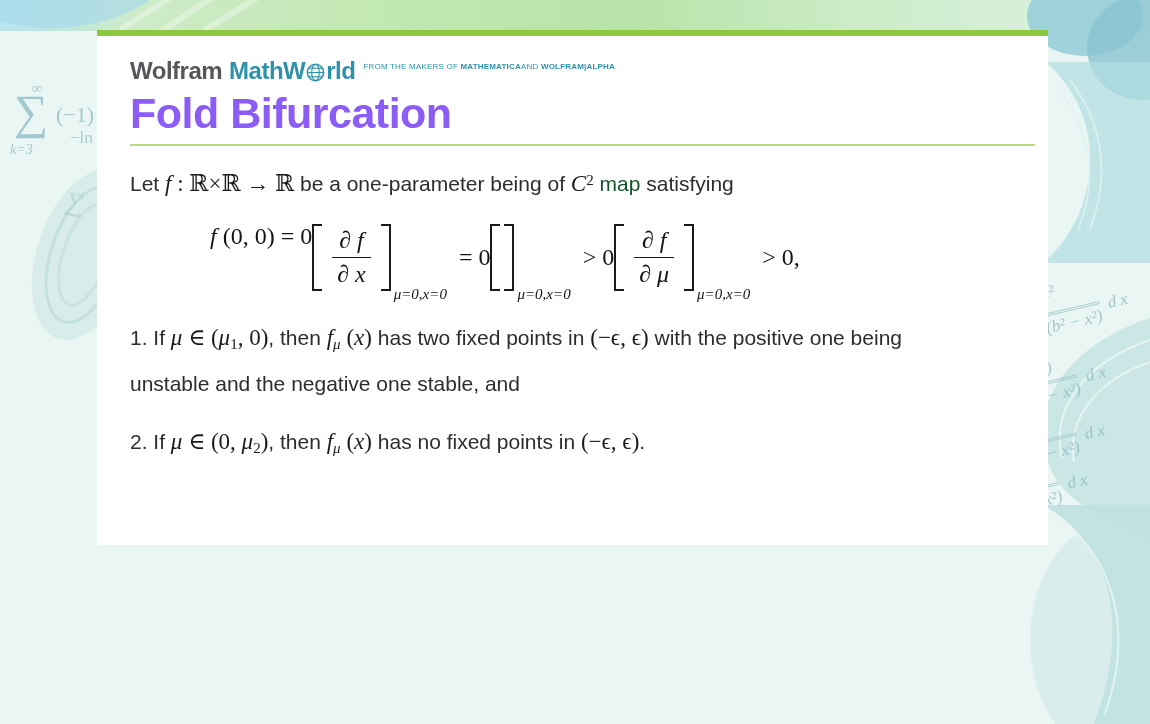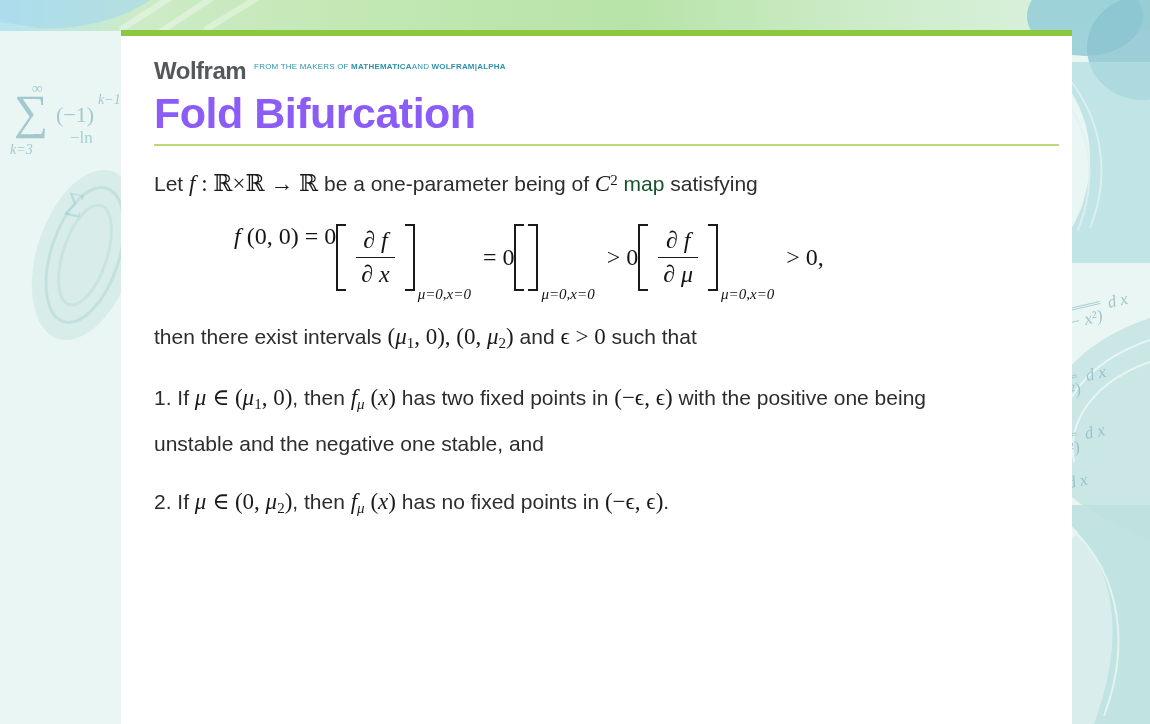--- a/index.html
+++ b/index.html
@@ -19,22 +19,22 @@
   .bg-sig2{left:66px;top:188px;font-size:26px;opacity:.45;transform:rotate(14deg);}
   
   .bg-frag{display:flex;align-items:flex-start;transform:rotate(-13deg);transform-origin:left top;
            font-style:italic;font-size:17px;opacity:.8;color:#8fbac4;white-space:nowrap;}
   .bg-frag .ov{border-top:3px double #9cc4cc;padding-top:2px;}
   .bg-frag .dx{margin-left:8px;transform:translateY(-6px);display:inline-block;}
   .f1{left:1039px;top:284px;} .f2{left:1043px;top:314px;} .f3{left:1039px;top:360px;}
   .f4{left:1035px;top:384px;} .f5{left:1043px;top:440px;} .f6{left:1041px;top:486px;}
 
   
-  .card{position:absolute;left:97px;top:30px;width:951px;height:694px;background:#ffffff;
-        border-top:6px solid #8dc63f;box-sizing:border-box;z-index:2;overflow:hidden;margin-left:24px;}
+  .card{position:absolute;left:97px;top:30px;width:951px;height:515px;background:#ffffff;
+        border-top:6px solid #8dc63f;box-sizing:border-box;z-index:2;overflow:hidden;}
   .content{padding:0 36px 0 33px;}
 
   
   .logo-row{margin-top:21px;display:flex;align-items:flex-start;cursor:pointer;}
   .logo-wolfram{font-size:24px;font-weight:700;color:#54585a;letter-spacing:-0.5px;}
   .logo-mw{font-size:24px;font-weight:700;color:#2e92ab;letter-spacing:-0.5px;margin-left:7px;display:inline-flex;align-items:center;}
   .globe{margin:3px 1px 0 1px;}
   .tagline{margin-left:8px;margin-top:5px;font-size:8px;color:#2e92ab;line-height:1.3;letter-spacing:.2px;display:flex;flex-direction:row;}
   .tagline b{font-weight:700;}
 
@@ -146,20 +146,31 @@
   <div class="bg-text bg-frag f6">
     <span class="ov">x²)</span>
     <span class="dx">d x</span>
   </div>
 
   <div class="card">
     <div class="content">
 
       <div class="logo-row">
         <span class="logo-wolfram">Wolfram</span>
+        <span class="logo-mw">
+            <span>MathW</span>
+            <svg class="globe" width="19" height="19" viewBox="0 0 20 20">
+              <circle cx="10" cy="10" r="8.6" fill="#ffffff" stroke="#2e92ab" stroke-width="1.6"></circle>
+              <ellipse cx="10" cy="10" rx="4" ry="8.6" fill="none" stroke="#2e92ab" stroke-width="1.2"></ellipse>
+              <line x1="1.4" y1="10" x2="18.6" y2="10" stroke="#2e92ab" stroke-width="1.2"></line>
+              <line x1="2.6" y1="5.5" x2="17.4" y2="5.5" stroke="#2e92ab" stroke-width="1.2"></line>
+              <line x1="2.6" y1="14.5" x2="17.4" y2="14.5" stroke="#2e92ab" stroke-width="1.2"></line>
+            </svg>
+            <span>rld</span>
+          </span>
         <span class="tagline">
           <span class="tl-line"><span>FROM THE MAKERS OF </span><b>MATHEMATICA</b></span>
           <span class="tl-line"><span>AND </span><b>WOLFRAM|ALPHA</b></span>
         </span>
       </div>
 
       <h1 class="title">Fold Bifurcation</h1>
       <hr class="divider">
 
       <p class="body-text intro"><span>Let </span><span class="math mi">f</span><span class="math"> : </span><span class="math">ℝ×ℝ → ℝ</span><span> be a one-parameter being of </span><span class="math mi">C</span><sup class="math msup" style="vertical-align:6px;font-size:15px;">2</sup><span> </span><a class="link">map</a><span> satisfying</span></p>
@@ -194,21 +205,20 @@
             <span class="fbar"></span>
             <span class="den"><span class="mi">∂ μ</span><sup class="fsup"></sup></span>
           </span>
           <span class="br brr"></span>
           <span class="eqsub mi">μ=0,x=0</span>
           <span class="rel">&gt; 0,</span>
         </div>
 
       </div>
 
-      <p class="body-text para2"><span>then there exist intervals </span><span class="math"><span>(</span><span class="mi">μ</span><span class="msub">1</span><span>, 0), (0, </span><span class="mi">μ</span><span class="msub">2</span><span>)</span></span><span> and </span><span class="math">ϵ &gt; 0</span><span> such that</span></p>
 
       <p class="body-text list-item"><span>1. If </span><span class="math"><span class="mi">μ</span><span> ∈ (</span><span class="mi">μ</span><span class="msub">1</span><span>, 0)</span></span><span>, then </span><span class="math"><span class="mi">f</span><span class="msub mi">μ</span><span> (</span><span class="mi">x</span><span>)</span></span><span> has two fixed points in </span><span class="math">(−ϵ, ϵ)</span><span> with the positive one being</span><br><span>unstable and the negative one stable, and</span></p>
 
       <p class="body-text list-item item2"><span>2. If </span><span class="math"><span class="mi">μ</span><span> ∈ (0, </span><span class="mi">μ</span><span class="msub">2</span><span>)</span></span><span>, then </span><span class="math"><span class="mi">f</span><span class="msub mi">μ</span><span> (</span><span class="mi">x</span><span>)</span></span><span> has no fixed points in </span><span class="math">(−ϵ, ϵ)</span><span>.</span></p>
 
     </div>
   </div>
 </div>
 
 </body></html>

